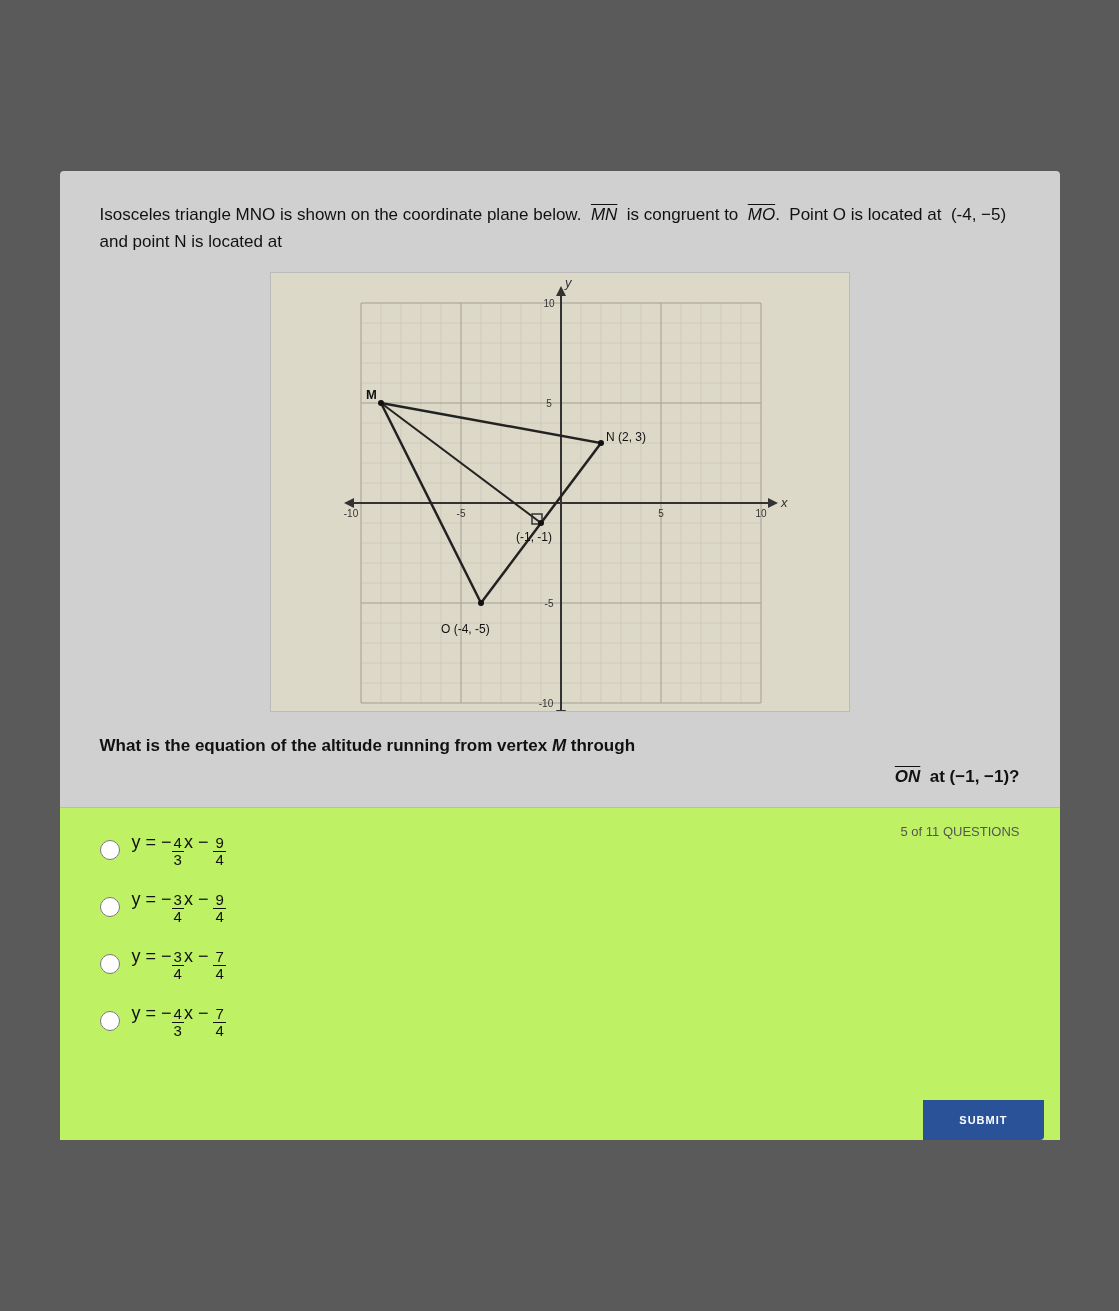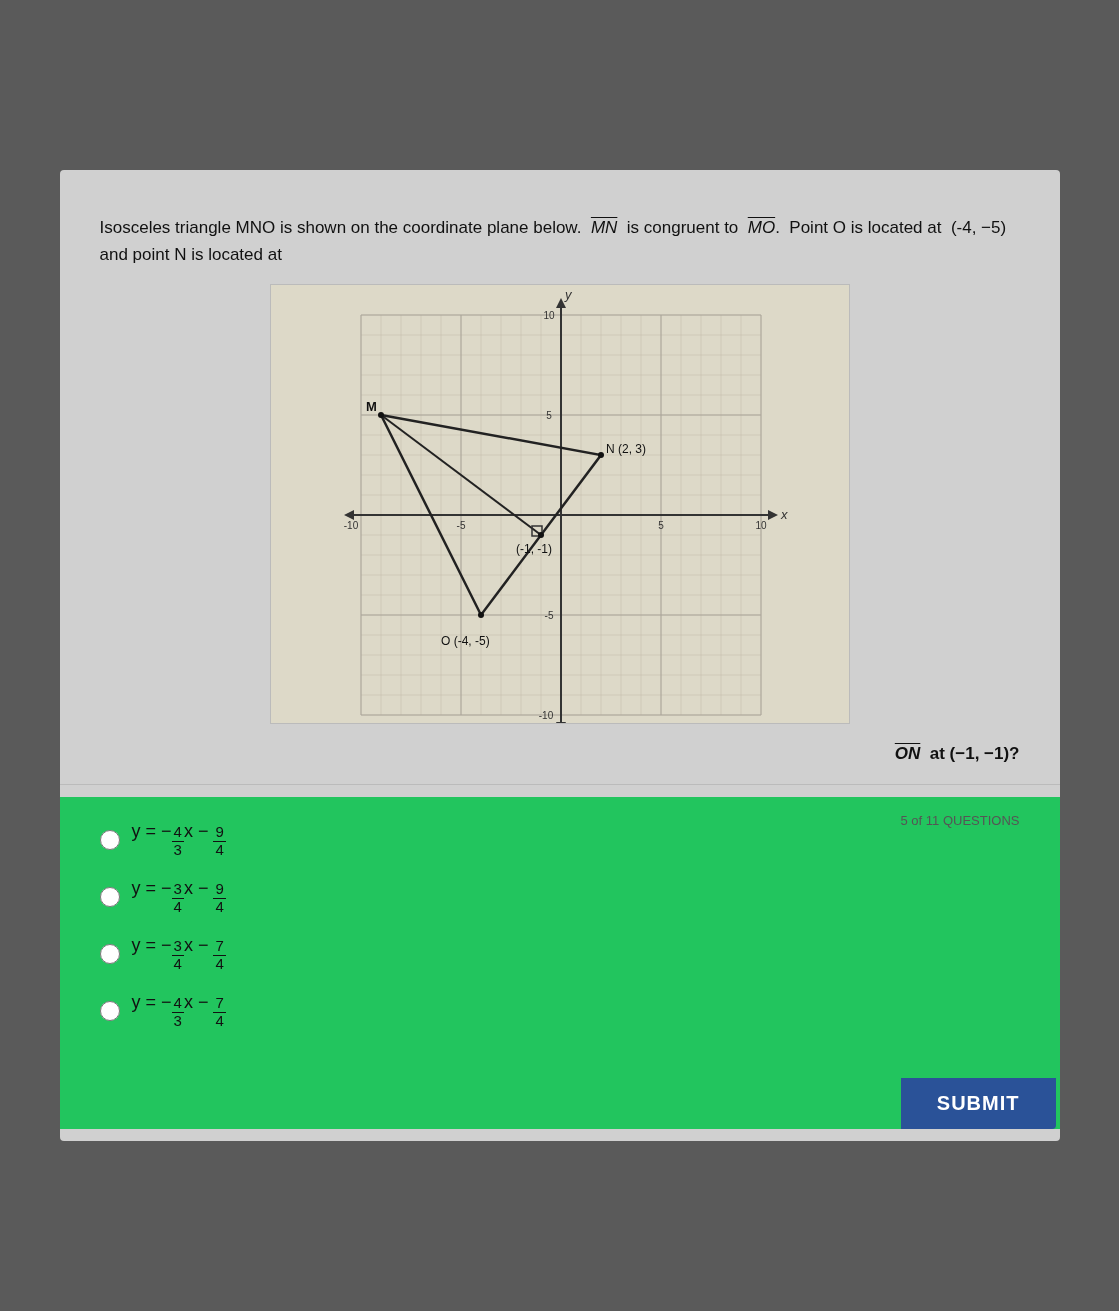--- a/index.html
+++ b/index.html
@@ -10,21 +10,21 @@
       min-height: 1311px;
       display: flex;
       flex-direction: column;
       align-items: center;
       justify-content: center;
     }
     .main-card {
       background: #d0d0d0;
       width: 1000px;
       border-radius: 4px;
-      padding: 44px 40px 0 40px;
+      padding: 30px 40px 0 40px;
       display: flex;
       flex-direction: column;
     }
     .problem-text {
       font-size: 17px;
       color: #111;
       line-height: 1.6;
       margin-bottom: 16px;
     }
     .overline {
@@ -57,22 +57,22 @@
       color: #111;
       margin-bottom: 20px;
       text-align: right;
     }
     .divider {
       border: none;
       border-top: 1px solid #bbb;
       margin: 0 -40px;
     }
     .answers-section {
-      background: #22c55e;
-      margin: 12px -40px;
+      background: #bef264;
+      margin: 0 -40px;
       padding: 24px 40px 80px 40px;
       position: relative;
     }
     .question-count {
       position: absolute;
       top: 16px;
       right: 40px;
       font-size: 13px;
       color: #555;
     }
@@ -86,26 +86,26 @@
     }
     .answer-option input[type="radio"] {
       width: 20px;
       height: 20px;
       margin-right: 12px;
       cursor: pointer;
     }
     .submit-btn {
       position: absolute;
       bottom: 0;
-      right: 4px;
+      right: 16px;
       background: #2a5298;
       color: white;
       border: none;
       padding: 14px 36px;
-      font-size: 20px;
+      font-size: 11px;
       font-weight: bold;
       letter-spacing: 1px;
       cursor: pointer;
       border-radius: 0 0 4px 0;
     }
     .frac {
       display: inline-flex;
       flex-direction: column;
       align-items: center;
       vertical-align: middle;
@@ -280,20 +280,23 @@
         <text x="245" y="268" font-size="12" fill="#111" font-family="Arial">(-1, -1)</text>
 
         <circle cx="110" cy="130" r="3" fill="#111"></circle>
         <circle cx="330" cy="170" r="3" fill="#111"></circle>
         <circle cx="210" cy="330" r="3" fill="#111"></circle>
         <circle cx="270" cy="250" r="3" fill="#111"></circle>
       </svg>
     </div>
   </div>
 
+  <p class="question-text">
+    What is the equation of the altitude running from vertex <em>M</em> through
+  </p>
   <p class="question-sub">
     <span class="overline">ON</span>&nbsp; at (−1, −1)?
   </p>
 
   <hr class="divider">
 
   <div class="answers-section">
     <span class="question-count">5 of 11 QUESTIONS</span>
 
     <label class="answer-option">

